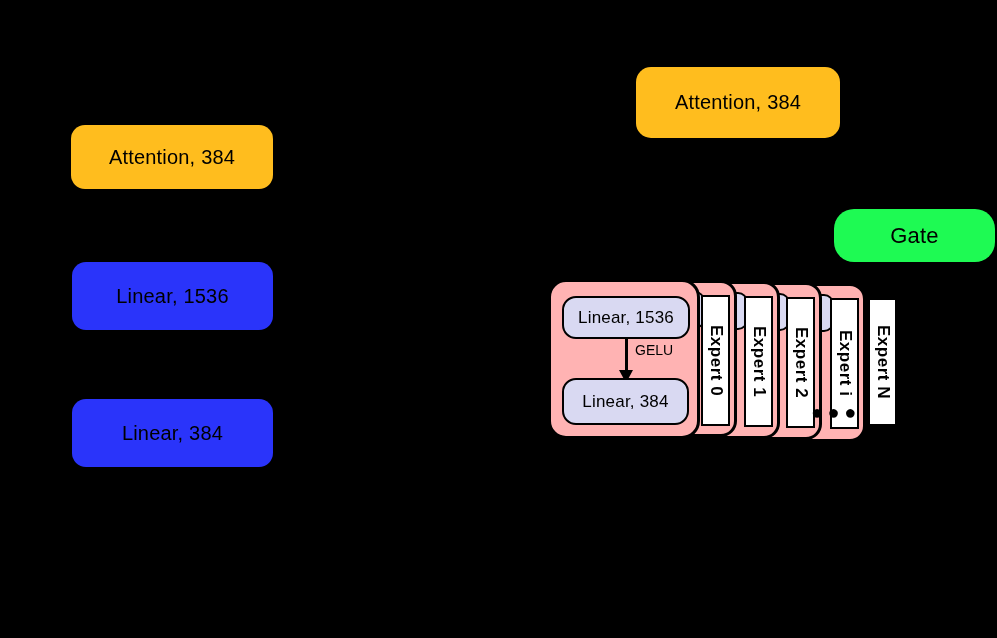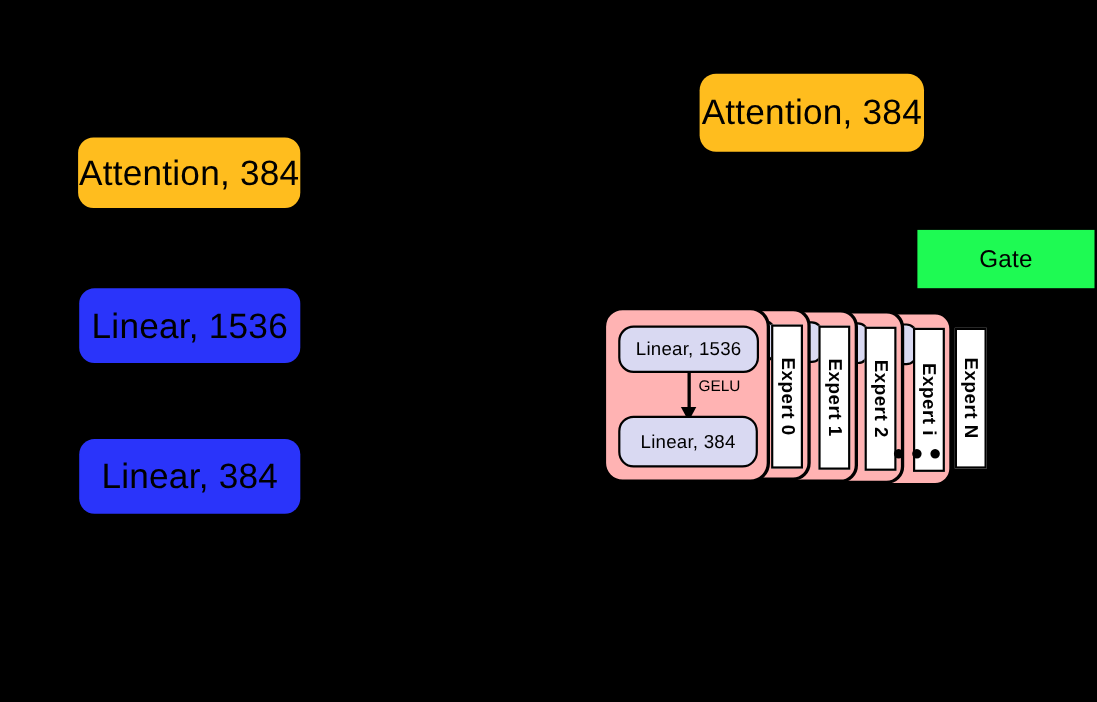--- a/index.html
+++ b/index.html
@@ -2,25 +2,25 @@
 <html><head>
 <meta charset="utf-8">
 <style>
   html,body{margin:0;padding:0;background:#000;}
   #canvas{
     position:relative;width:997px;height:638px;background:#000000;
     font-family:"Liberation Sans",sans-serif;color:#000;overflow:hidden;
   }
   .box{
     position:absolute;display:flex;align-items:center;justify-content:center;
-    text-align:center;font-size:32px;letter-spacing:.2px;
+    text-align:center;font-size:20px;letter-spacing:.2px;
   }
   .attention{background:#FFBD1E;border-radius:14px;}
   .linear{background:#2A34FA;border-radius:14px;}
-  .gate{background:#1EFA53;border-radius:0;font-size:22px;}
+  .gate{background:#1EFA53;border-radius:20px;font-size:22px;}
   
   .card{position:absolute;}
   .card-body{
     position:absolute;inset:0;background:#FFB3B3;border:3px solid #000;
     border-radius:16px;box-sizing:border-box;
   }
   .sliver{
     position:absolute;background:#D9D9F2;border:2px solid #000;
     border-radius:10px;box-sizing:border-box;width:52px;height:38px;top:11px;left:68px;
   }

